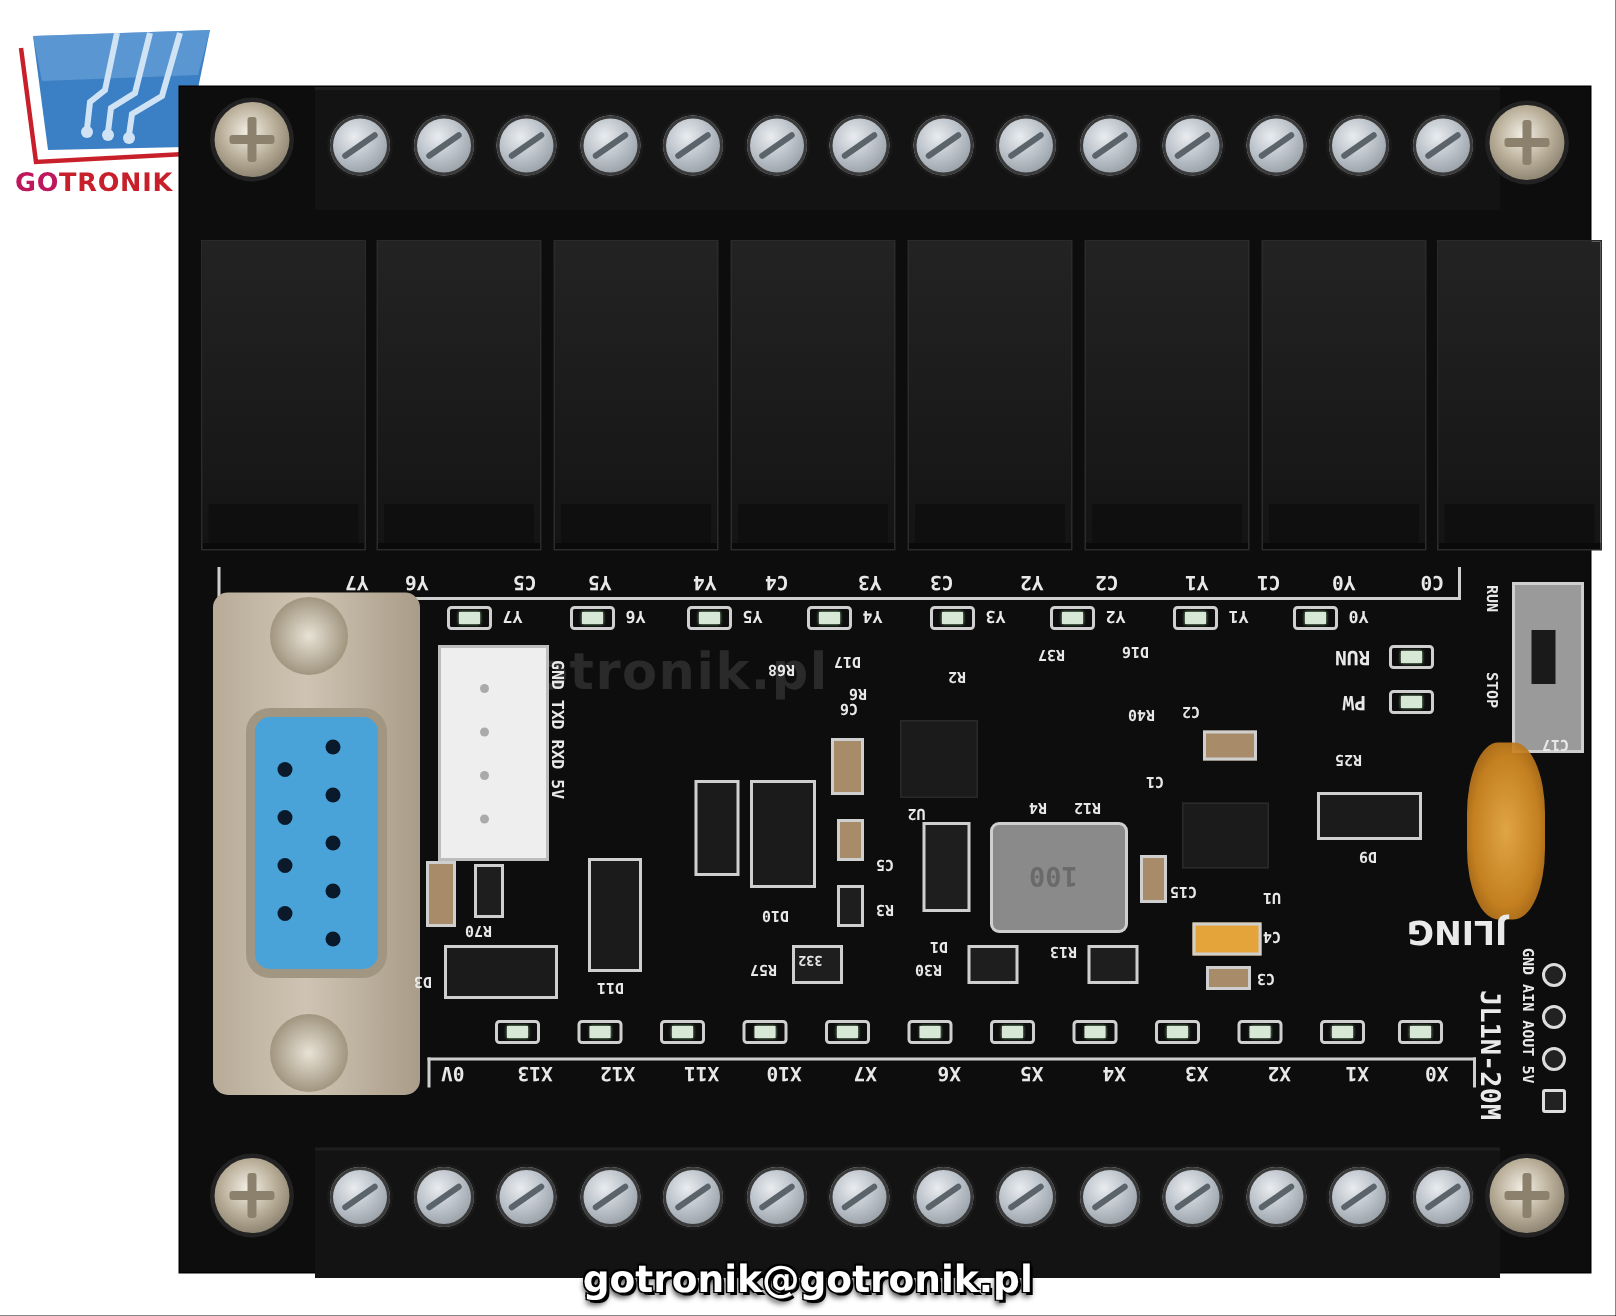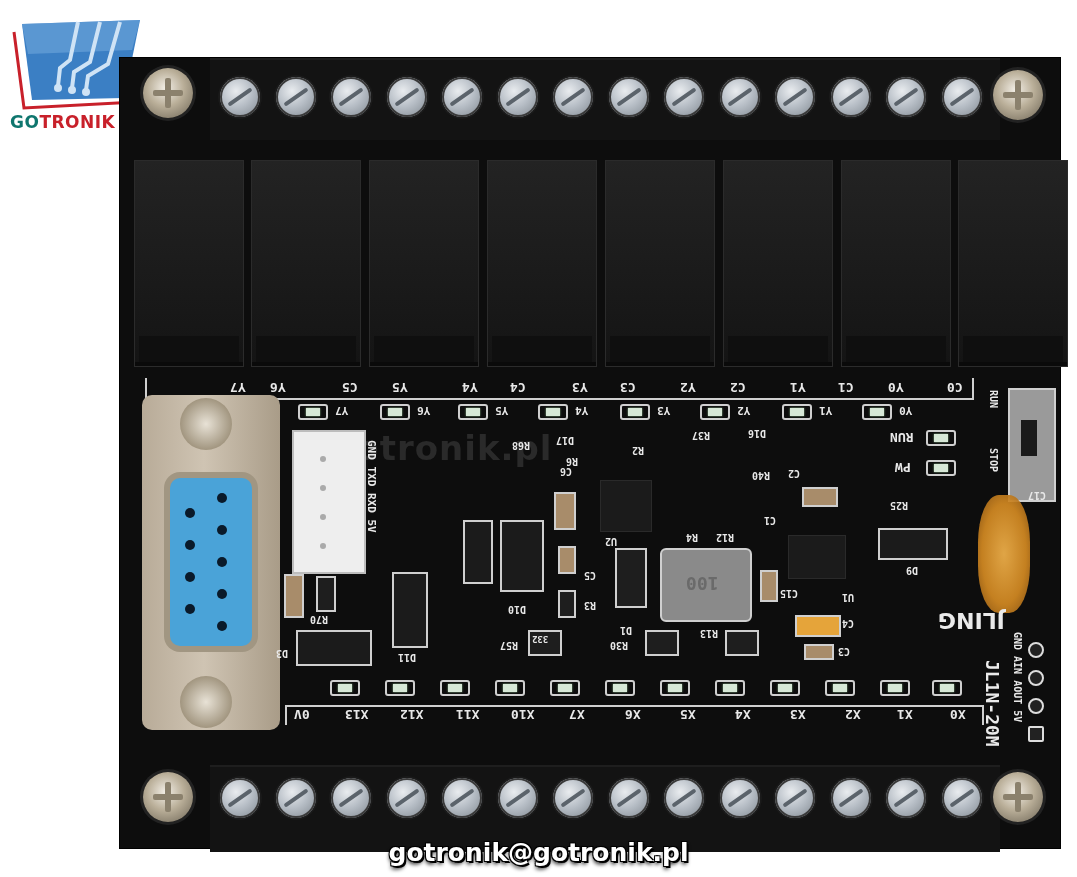--- a/index.html
+++ b/index.html
@@ -2,21 +2,21 @@
 <html><head>
 <meta charset="utf-8">
 <style>
   html, body { margin:0; padding:0; }
   body { width:1077px; height:877px; background:#ffffff; position:relative; overflow:hidden; font-family:"Liberation Sans", sans-serif; }
   .abs { position:absolute; }
 
   
   .logo { left:8px; top:10px; width:135px; height:125px; }
   .logo-text { left:10px; top:112px; font-family:"DejaVu Sans", sans-serif; font-weight:bold; font-size:17px; letter-spacing:0.5px; }
-  .logo-text .go { color:#0f766e; }
+  .logo-text .go { color:#be185d; }
   .logo-text .tronik { color:#c8202a; }
 
   
   .board { left:120px; top:58px; width:940px; height:790px; background:#0d0d0d; box-shadow: 0 0 0 1px #000; }
   .terminal-strip { background:#131313; border-top:2px solid #1e1e1e; }
   .tstrip-top { left:210px; top:58px; width:790px; height:80px; }
   .tstrip-bot { left:210px; top:765px; width:790px; height:85px; }
   .screw { width:40px; height:40px; border-radius:50%; background:radial-gradient(circle at 40% 35%, #e9ecef 0%, #b7bec6 45%, #7c848c 100%); box-shadow: inset 0 0 0 2px #3a3a3a, 0 0 0 2px #1a1a1a; }
   .screw::after { content:""; position:absolute; left:6px; right:6px; top:18px; height:4px; background:#5b636b; transform:rotate(-35deg); border-radius:2px; }
   .mount { width:50px; height:50px; border-radius:50%; background:radial-gradient(circle at 45% 40%, #f3efe7 0%, #b9ae98 45%, #6a6253 100%); box-shadow: 0 0 0 3px #222; }

